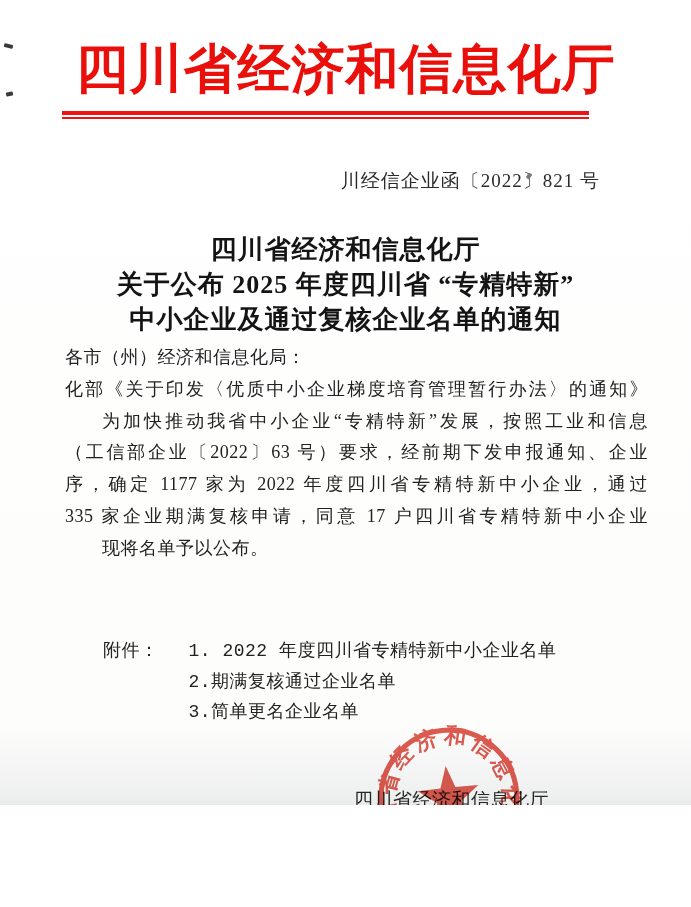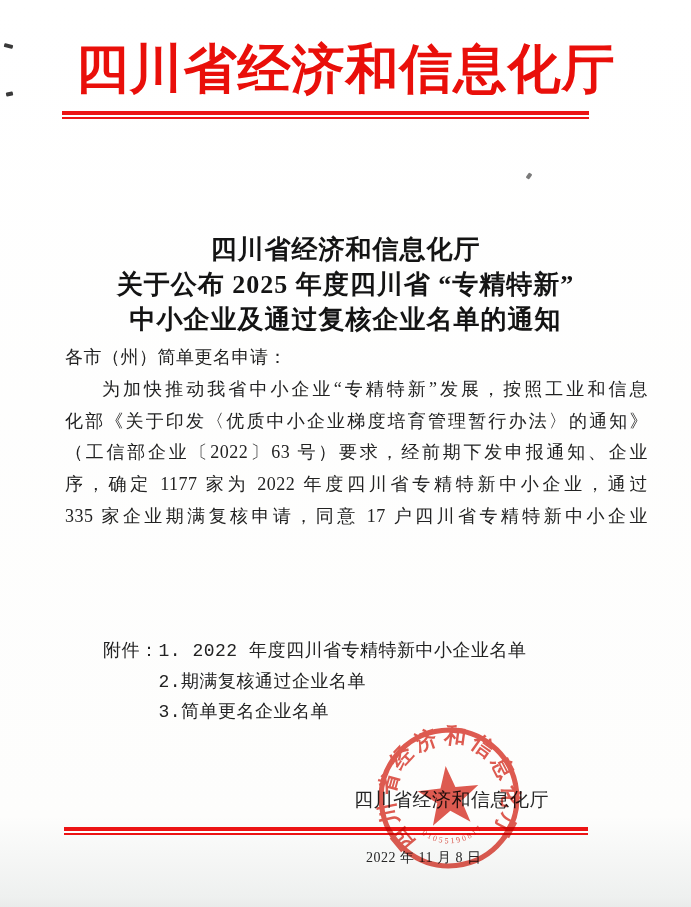--- a/index.html
+++ b/index.html
@@ -1,18 +1,18 @@
 <!DOCTYPE html>
 <html><head>
 <meta charset="utf-8">
 <style>
   html,body { margin:0; padding:0; }
   .page {
     position: relative;
-    width: 691px; height: 907px;
+    width: 691px; height: 805px;
     margin: 0 auto;
     background: linear-gradient(180deg, #ffffff 0%, #fdfdfc 90%, #eef0ef 99%, #e9ebea 100%);
     font-family: "Liberation Serif", "DejaVu Serif", serif;
     color: #1d1d1d;
     overflow: hidden;
   }
 
   
   .agency-header {
     position: absolute; top: 34px; left: 0; width: 100%;
@@ -67,21 +67,21 @@
   
   .attachments {
     position: absolute; left: 103px; top: 636px;
     display: flex; align-items: flex-start;
     font-size: 18px; line-height: 30.5px;
     letter-spacing: 0.5px;
     color: #222;
     font-family: Liberation Mono, monospace;
   }
   .attachments .att-label { white-space: nowrap; }
-  .attachments .att-items div { white-space: nowrap; }
+  .attachments .att-items div { white-space: nowrap; margin-left: 30px; }
 
   
   .signature-agency {
     position: absolute; left: 354px; top: 787px;
     font-size: 19px; letter-spacing: 0.5px;
     color: #262626; white-space: nowrap; z-index: 2;
   }
   .signature-date {
     position: absolute; left: 366px; top: 849px;
     font-size: 14px; letter-spacing: 0.5px;
@@ -106,34 +106,36 @@
   .speck-3 { left: 527px; top: 173px; width: 4px; height: 6px; background:#7a7a7a; transform: rotate(35deg); }
 </style>
 </head>
 <body>
 
 <div class="page">
 
   <div class="agency-header">四川省经济和信息化厅</div>
   <div class="double-rule rule-top"></div>
 
+  <div class="doc-number">川经信企业函〔2022〕821 号</div>
 
   <div class="doc-title">
     <div>四川省经济和信息化厅</div>
     <div>关于公布 2025 年度四川省 “专精特新”</div>
     <div>中小企业及通过复核企业名单的通知</div>
   </div>
 
   <div class="body-block">
-    <div class="line short">各市（州）简单更名申请：</div>
+    <div class="line short">各市（州）经济和信息化局：</div>
+    <div class="line">化部《关于印发〈优质中小企业梯度培育管理暂行办法〉的通知》</div>
     <div class="line indent">为加快推动我省中小企业“专精特新”发展，按照工业和信息</div>
-    <div class="line">化部《关于印发〈优质中小企业梯度培育管理暂行办法〉的通知》</div>
     <div class="line">（工信部企业〔2022〕63 号）要求，经前期下发申报通知、企业</div>
     <div class="line">序，确定 1177 家为 2022 年度四川省专精特新中小企业，通过</div>
     <div class="line">335 家企业期满复核申请，同意 17 户四川省专精特新中小企业</div>
+    <div class="line short indent">现将名单予以公布。</div>
   </div>
 
   <div class="attachments">
     <div class="att-label">附件：</div>
     <div class="att-items">
       <div>1. 2022 年度四川省专精特新中小企业名单</div>
       <div>2.期满复核通过企业名单</div>
       <div>3.简单更名企业名单</div>
     </div>
   </div>

